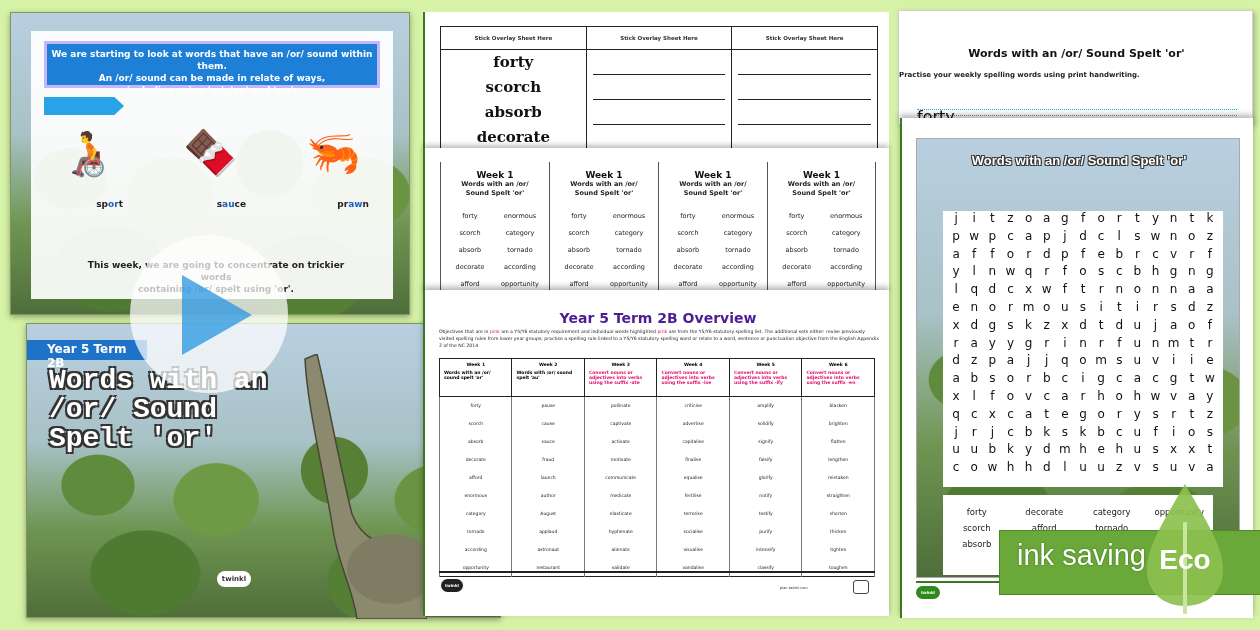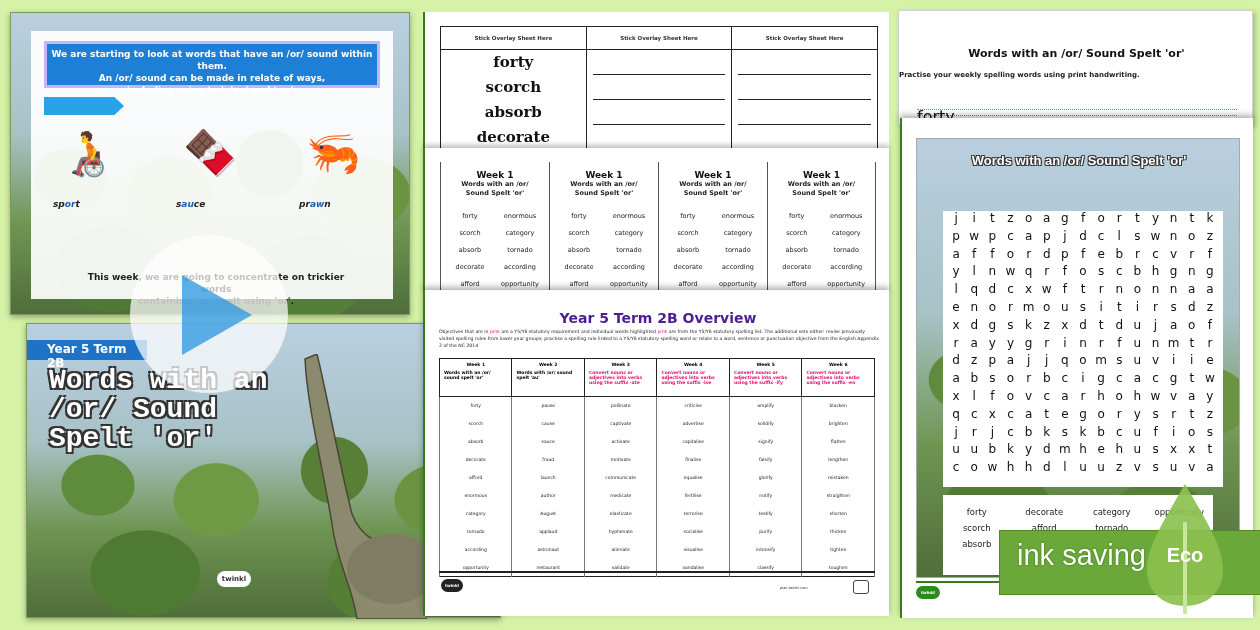--- a/index.html
+++ b/index.html
@@ -17,23 +17,23 @@
       linear-gradient(#b9cfe0 0%, #a8c2c7 40%, #6f9552 70%, #4f6e3a 100%);
   }
   .card-shadow { box-shadow: 0 2px 6px rgba(0,0,0,0.35); }
 
   
   #slide1 { left: 10px; top: 12px; width: 400px; height: 303px; border: 1px solid #7a9a60; }
   #slide1 .panel { left: 20px; top: 18px; width: 362px; height: 268px; background: rgba(255,255,255,0.92); }
   #slide1 .intro { left: 13px; top: 10px; width: 336px; height: 47px; background: #1e7fd6; border: 3px solid #c4b5fd; color: #fff; font-size: 9px; line-height: 12px; text-align: center; padding-top: 4px; font-weight: bold; }
   #slide1 .example-tag { left: 13px; top: 66px; width: 80px; height: 18px; background: #29a3e8; color: #fff; font-size: 9px; font-weight: bold; padding: 18px 0 0 7px; clip-path: polygon(0 0, 88% 0, 100% 50%, 88% 100%, 0 100%); }
   .pic { font-size: 44px; line-height: 60px; text-align: center; width: 70px; }
-  .word-under { font-size: 9px; font-weight: bold; color: #222; text-align: left; width: 70px; font-style: italic; }
+  .word-under { font-size: 9px; font-weight: bold; color: #222; text-align: right; width: 70px; }
   .word-under .hl { color: #1e5fbf; }
-  #slide1 .footer-text { left: 40px; top: 240px; width: 290px; font-size: 9px; font-weight: bold; text-align: center; color: #222; line-height: 12px; }
+  #slide1 .footer-text { left: 40px; top: 228px; width: 290px; font-size: 9px; font-weight: bold; text-align: center; color: #222; line-height: 12px; }
   
   #play { left: 130px; top: 235px; width: 158px; height: 158px; border-radius: 50%; background: rgba(255,255,255,0.72); z-index: 20; }
   #play .tri { position: absolute; left: 52px; top: 40px; width: 0; height: 0; border-top: 40px solid transparent; border-bottom: 40px solid transparent; border-left: 70px solid rgba(40,150,225,0.75); }
 
   
   #slide2 { left: 26px; top: 323px; width: 475px; height: 295px; border: 1px solid #7a9a60; }
   #slide2 .term-tag { left: 0; top: 16px; width: 120px; height: 20px; background: #1e73c8; color: #fff; font-size: 12px; font-weight: bold; padding: 2px 0 0 20px; }
   #slide2 .week-tag { right: 0; top: 16px; width: 75px; height: 20px; background: #0d3a8a; color: #fff; font-size: 12px; font-weight: bold; padding: 2px 0 0 12px; }
   #slide2 .title { left: 22px; top: 42px; width: 260px; font-size: 28px; line-height: 29px; font-weight: bold; color: #fff; text-shadow: -2px -2px 0 #333, 2px -2px 0 #333, -2px 2px 0 #333, 2px 2px 0 #333; font-family: Liberation Mono, monospace; }
   #slide2 .dino { left: 270px; top: 30px; width: 130px; height: 265px; }
@@ -84,21 +84,21 @@
   #sheet5 .ws-title { left: 0; top: 14px; width: 324px; text-align: center; font-size: 13px; font-weight: bold; color: #fff; text-shadow: -1px -1px 0 #333, 1px -1px 0 #333, -1px 1px 0 #333, 1px 1px 0 #333; font-family: "Liberation Sans", sans-serif; }
   #sheet5 .grid { left: 26px; top: 72px; width: 280px; height: 276px; background: #fff; display: grid; grid-template-columns: repeat(15, 1fr); grid-auto-rows: 17.8px; font-size: 12px; text-align: center; color: #111; padding: 0 4px; font-family: "DejaVu Sans", sans-serif; }
   #sheet5 .wordbox { left: 26px; top: 356px; width: 270px; height: 80px; background: #fff; display: grid; grid-template-columns: repeat(4, 1fr); font-size: 8.5px; text-align: center; row-gap: 6px; padding-top: 12px; color: #222; align-content: start; }
   #sheet5 .bottom-line { left: 14px; top: 463px; width: 324px; height: 2px; background: #3a7a1e; }
   #sheet5 .twinkl { left: 14px; top: 468px; width: 24px; height: 13px; background: #2f8a1e; border-radius: 7px; color: #fff; font-size: 4px; text-align: center; line-height: 13px; font-weight: bold; }
 
   
   #eco { left: 981px; top: 530px; width: 293px; height: 65px; background: #6ba83a; border: 1px solid #4d8a22; z-index: 30; margin-left: 18px; }
   #eco .txt { left: 17px; top: 8px; font-size: 29px; color: #fff; font-family: "Liberation Sans", sans-serif; text-shadow: 0 0 2px #2e6a10; }
   #eco-leaf { left: 1147px; top: 482px; width: 76px; height: 132px; z-index: 31; }
-  #eco-leaf .eco-text { position: absolute; left: 6px; top: 62px; width: 64px; text-align: center; font-size: 20px; font-weight: bold; color: #fff; font-family: "Liberation Sans", sans-serif; }
+  #eco-leaf .eco-text { position: absolute; left: 6px; top: 62px; width: 64px; text-align: center; font-size: 28px; font-weight: bold; color: #fff; font-family: "Liberation Sans", sans-serif; }
 </style>
 </head>
 <body>
 
 <div id="slide1" class="abs forest card-shadow">
   <div class="abs panel">
     <div class="abs intro">
       <div>We are starting to look at words that have an /or/ sound within them.</div>
       <div>An /or/ sound can be made in relate of ways,</div>
       <div>including using 'or', 'au' and 'aw'.</div>

